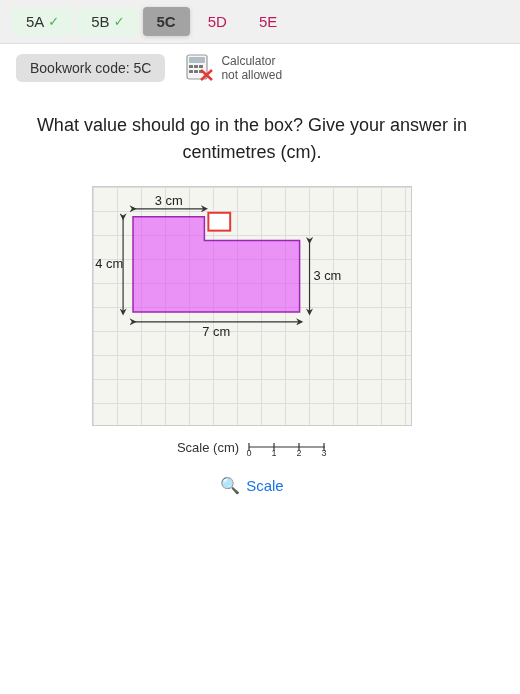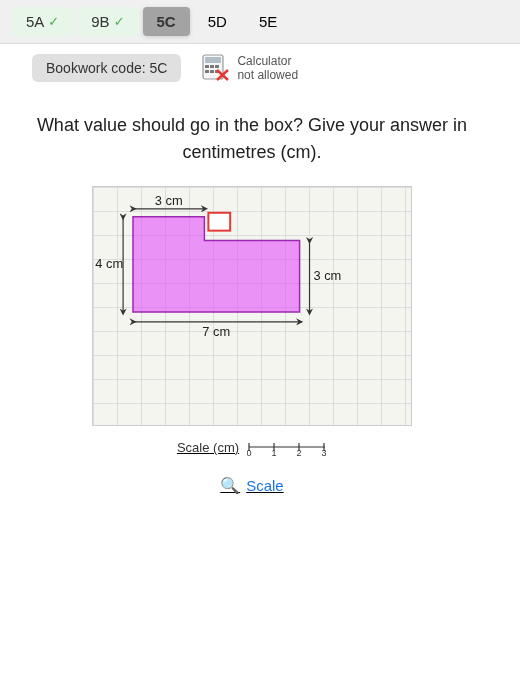--- a/index.html
+++ b/index.html
@@ -36,41 +36,41 @@
       color: #333;
     }
     .nav-tab.active {
       background: #a3a3a3;
       color: #333;
       font-weight: 700;
       box-shadow: 0 1px 4px rgba(0,0,0,0.15);
     }
     .nav-tab.inactive {
       background: transparent;
-      color: #000000;
+      color: #be185d;
       align-items: flex-end;
     }
     .nav-tab .check {
       color: #4caf50;
       font-size: 13px;
     }
     .nav-summary {
       margin-left: auto;
       padding: 6px 14px;
       background: transparent;
       color: #333;
       font-size: 15px;
       cursor: pointer;
     }
 
     
     .bookwork-bar {
       display: flex;
       align-items: center;
-      padding: 10px 32px;
+      padding: 10px 16px;
       gap: 20px;
       background: #fff;
     }
     .bookwork-badge {
       background: #e0e0e0;
       border-radius: 6px;
       padding: 6px 14px;
       font-size: 14px;
       color: #333;
       font-weight: 500;
@@ -104,21 +104,20 @@
       line-height: 1.5;
       margin-bottom: 20px;
     }
 
     
     .diagram-container {
       display: flex;
       flex-direction: column;
       align-items: center;
       margin: 0 auto;
-      text-decoration: underline;
     }
 
     
     .grid-diagram {
       position: relative;
       width: 320px;
       height: 240px;
       background: #f5f5f0;
       border: 1px solid #ccc;
       margin-bottom: 8px;
@@ -179,21 +178,21 @@
   </style>
 </head>
 <body>
 
 <div class="top-nav">
   <div class="nav-tab completed">
     <span>5A</span>
     <span class="check">✓</span>
   </div>
   <div class="nav-tab completed">
-    <span>9B</span>
+    <span>5B</span>
     <span class="check">✓</span>
   </div>
   <div class="nav-tab active">
     <span>5C</span>
   </div>
   <div class="nav-tab inactive">
     <span>5D</span>
   </div>
   <div class="nav-tab inactive">
     <span>5E</span>

